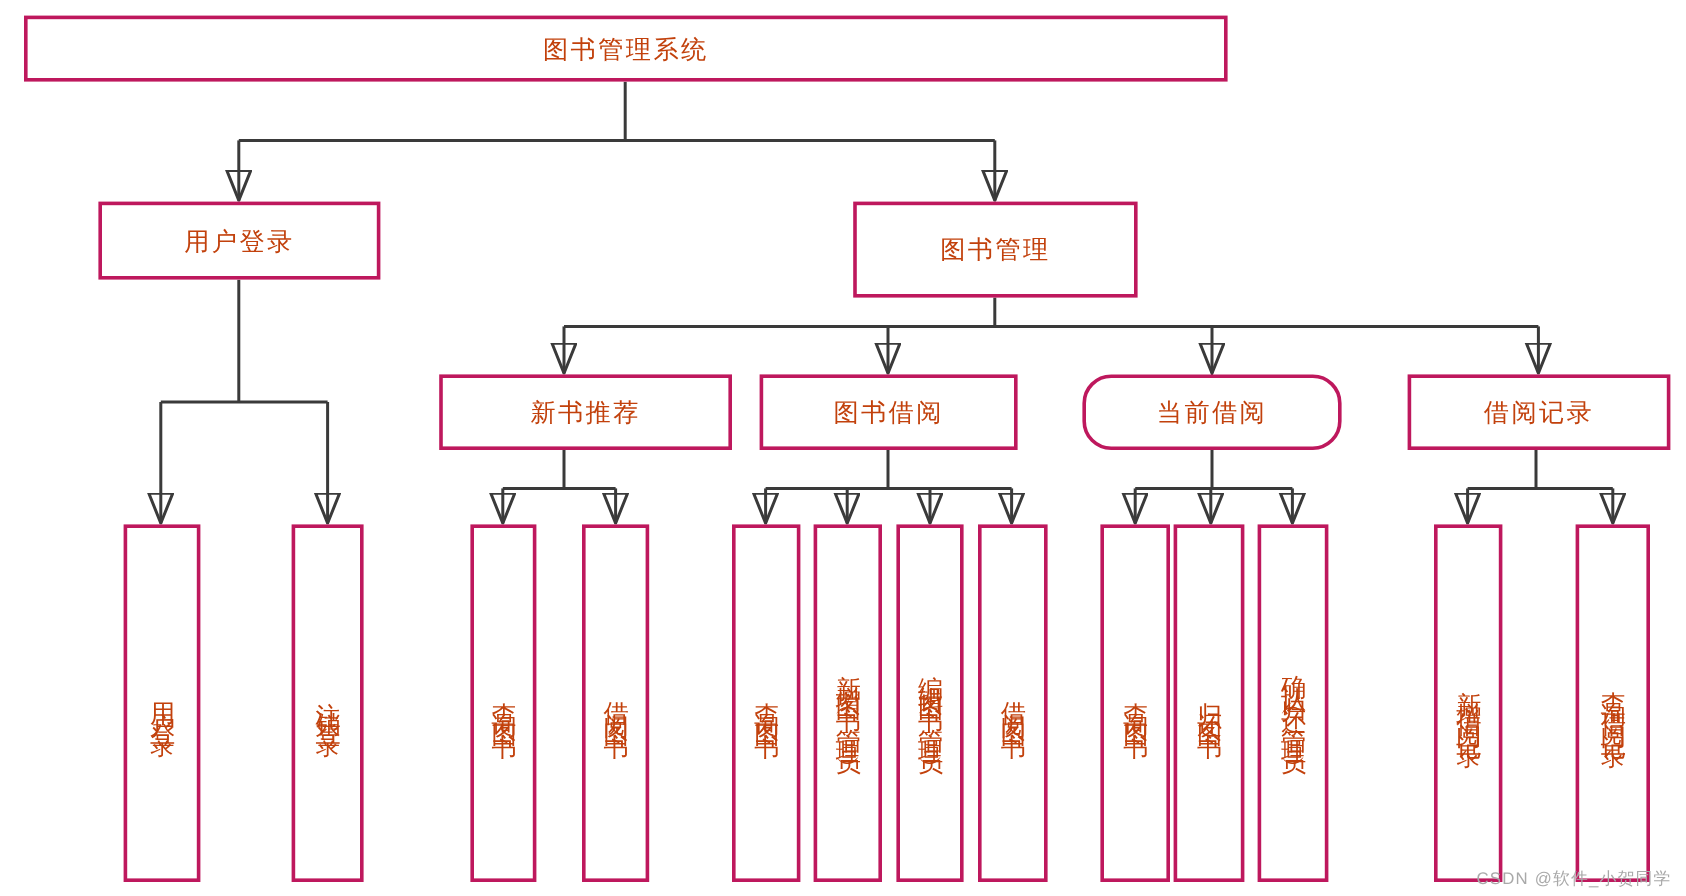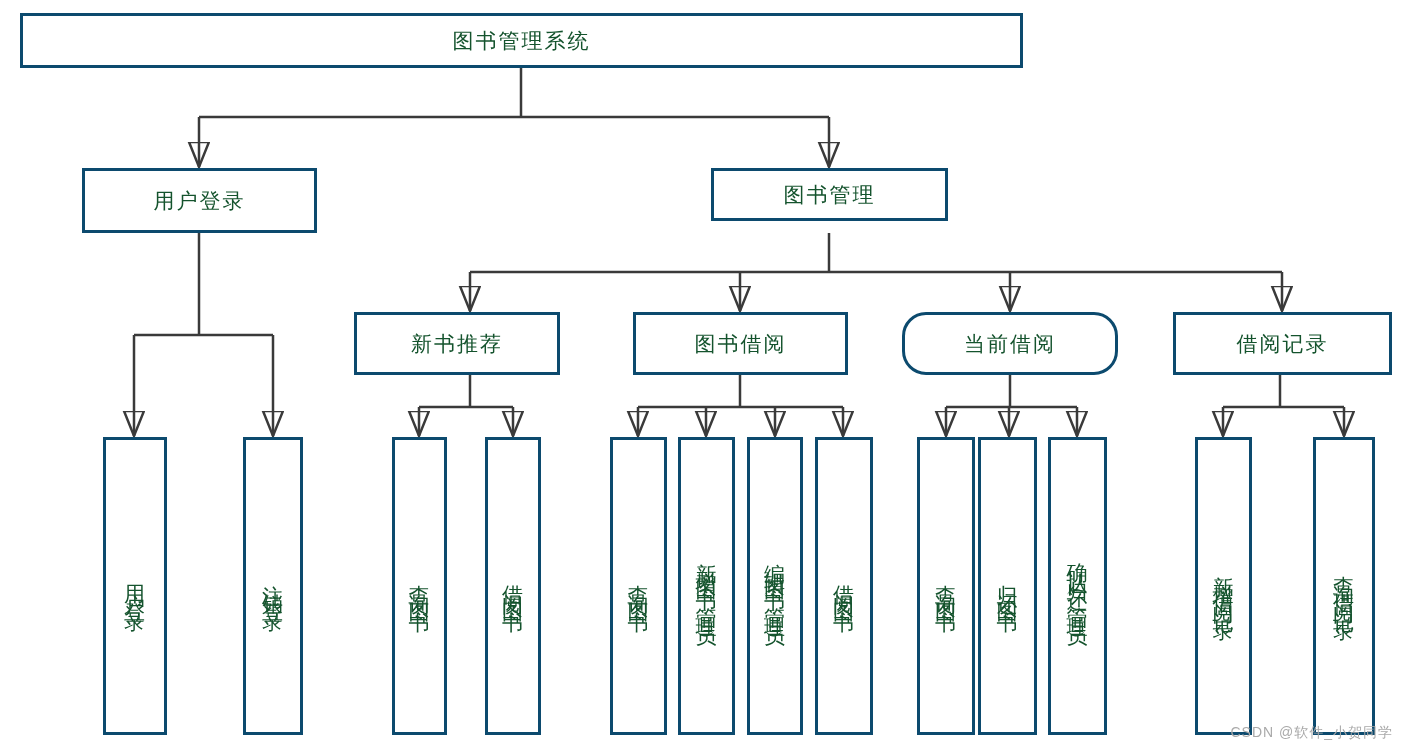--- a/index.html
+++ b/index.html
@@ -4,21 +4,21 @@
 <style>
   html,body{margin:0;padding:0;background:#fff;}
   .canvas{
     position:relative;width:1405px;height:747px;background:#fff;overflow:hidden;
     font-family:"Liberation Sans",sans-serif;
   }
   .wires{position:absolute;left:0;top:0;z-index:1;}
   .wires path{stroke:#3a3a3a;stroke-width:2.5;fill:none;}
   .node{
     position:absolute;box-sizing:border-box;z-index:2;
-    border:3px solid #0c4a6e;background:#fff;color:#14532d;
+    border:3px solid #be185d;background:#fff;color:#c2410c;
     display:flex;align-items:center;justify-content:center;
   }
   .node.h{font-size:21px;letter-spacing:2px;white-space:nowrap;}
   .node.v{
     writing-mode:vertical-rl;text-orientation:mixed;
     font-size:21px;letter-spacing:9px;line-height:1;
   }
   .watermark{
     position:absolute;right:12px;bottom:5px;z-index:3;
     font-size:14px;color:#a9a9a9;letter-spacing:1px;white-space:nowrap;
@@ -73,23 +73,23 @@
 
     <path d="M1280,375 V407"></path>
     <path d="M1223,407 H1344"></path>
     <path d="M1223,407 V436" marker-end="url(#ah)"></path>
     <path d="M1344,407 V436" marker-end="url(#ah)"></path>
   </svg>
 
   <div class="node h" style="left:20px;top:13px;width:1003px;height:55px;">图书管理系统</div>
 
   <div class="node h" style="left:82px;top:168px;width:235px;height:65px;">用户登录</div>
-  <div class="node h" style="left:711px;top:168px;width:237px;height:53px;">图书管理</div>
+  <div class="node h" style="left:711px;top:168px;width:237px;height:80px;">图书管理</div>
 
-  <div class="node h" style="left:354px;top:312px;width:206px;height:63px;">新书推荐</div>
+  <div class="node h" style="left:366px;top:312px;width:244px;height:63px;">新书推荐</div>
   <div class="node h" style="left:633px;top:312px;width:215px;height:63px;">图书借阅</div>
   <div class="node h" style="left:902px;top:312px;width:216px;height:63px;border-radius:24px;">当前借阅</div>
   <div class="node h" style="left:1173px;top:312px;width:219px;height:63px;font-family:Liberation Mono, monospace;">借阅记录</div>
 
   <div class="node v" style="left:103px;top:437px;width:64px;height:298px;">用户登录</div>
   <div class="node v" style="left:243px;top:437px;width:60px;height:298px;">注销登录</div>
 
   <div class="node v" style="left:392px;top:437px;width:55px;height:298px;">查询图书</div>
   <div class="node v" style="left:485px;top:437px;width:56px;height:298px;">借阅图书</div>
 

